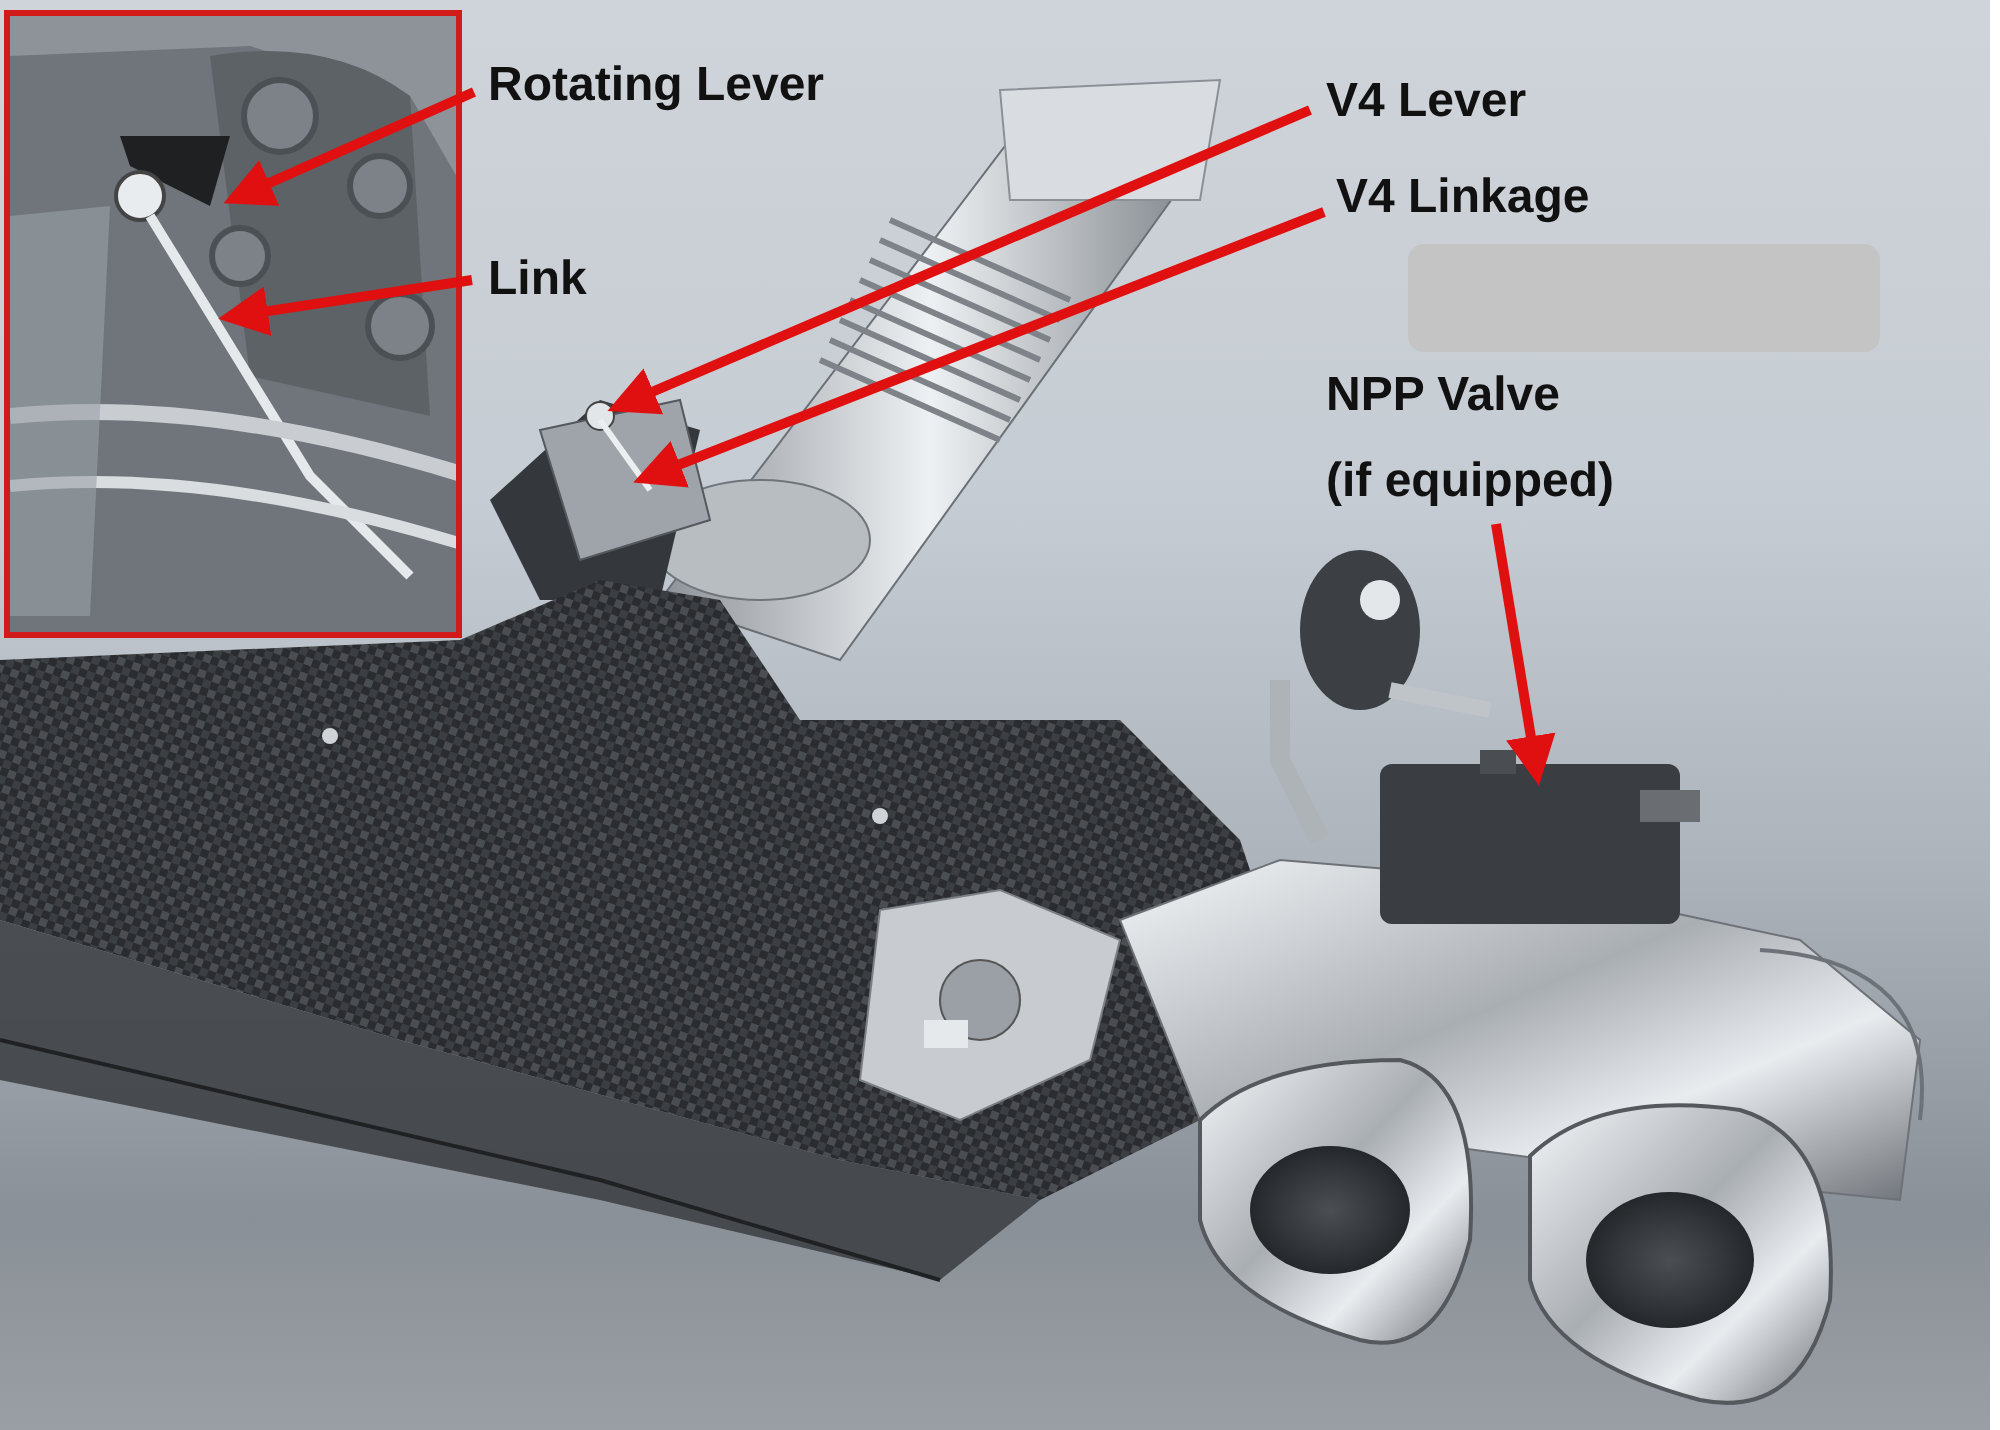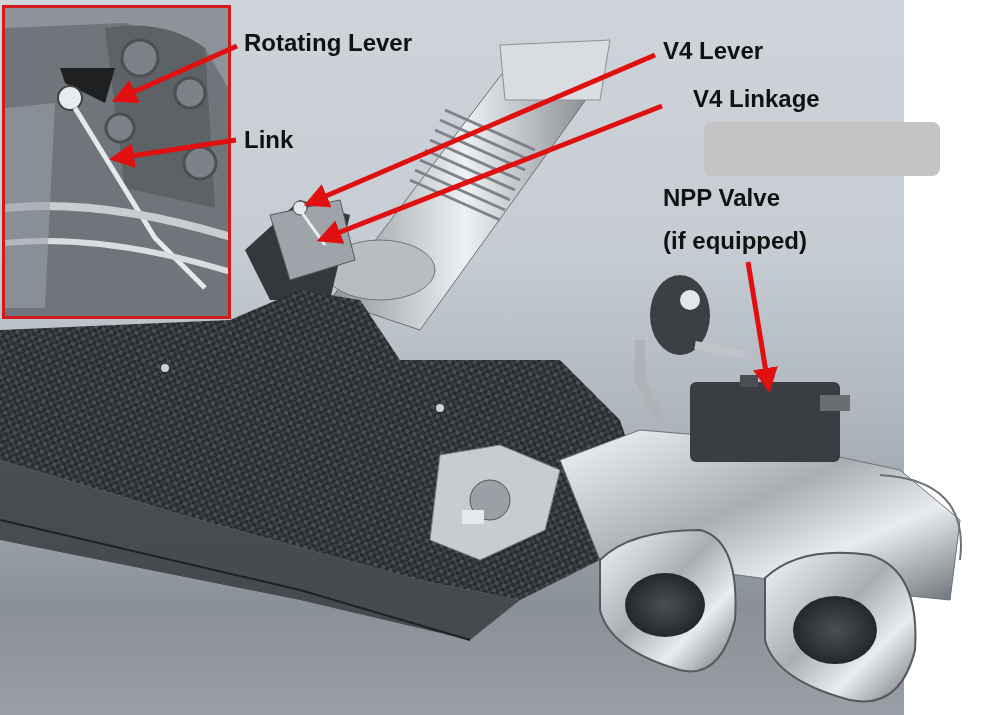--- a/index.html
+++ b/index.html
@@ -1,18 +1,18 @@
 <!DOCTYPE html>
 <html><head>
   <meta charset="utf-8">
   <style>
     html, body { margin:0; padding:0; }
     body { width:1000px; height:715px; overflow:hidden; position:relative;
       font-family:"Liberation Sans", sans-serif; }
-    #scene { position:absolute; left:0; top:0; width:904px; height:715px;
+    #scene { position:absolute; left:0; top:0; width:995px; height:715px;
       background: linear-gradient(180deg, #cfd4da 0%, #c6ccd3 35%, #aeb4bb 60%, #8a9097 85%, #9a9fa5 100%); }
     svg.layer { position:absolute; left:0; top:0; }
     .label { position:absolute; font-weight:bold; font-size:24px; color:#111; white-space:nowrap; line-height:1; }
     .inset { position:absolute; border:3px solid #d11a1a; box-sizing:border-box; overflow:hidden;
       background: linear-gradient(135deg, #d8dde2 0%, #9aa0a6 40%, #6f757b 70%, #b9bec3 100%); }
     .redact { position:absolute; background:#c4c4c4; border-radius:8px; }
   </style>
 </head>
 <body>
 
@@ -133,16 +133,16 @@
     <line x1="237" y1="46" x2="120" y2="98" stroke="#e01010" stroke-width="5" marker-end="url(#ah)"></line>
     <line x1="236" y1="140" x2="118" y2="158" stroke="#e01010" stroke-width="5" marker-end="url(#ah)"></line>
     <line x1="655" y1="55" x2="312" y2="202" stroke="#e01010" stroke-width="5" marker-end="url(#ah)"></line>
     <line x1="662" y1="106" x2="325" y2="238" stroke="#e01010" stroke-width="5" marker-end="url(#ah)"></line>
     <line x1="748" y1="262" x2="768" y2="384" stroke="#e01010" stroke-width="5" marker-end="url(#ah)"></line>
   </svg>
 
   <div class="label" style="left:244px; top:31px;">Rotating Lever</div>
   <div class="label" style="left:244px; top:128px;text-align:center;">Link</div>
   <div class="label" style="left:663px; top:39px;">V4 Lever</div>
-  <div class="label" style="left:693px; top:87px;">V4 Linkage</div>
+  <div class="label" style="left:668px; top:87px;">V4 Linkage</div>
   <div class="label" style="left:663px; top:186px;text-align:right;">NPP Valve</div>
   <div class="label" style="left:663px; top:229px;">(if equipped)</div>
 </div>
 
 </body></html>

